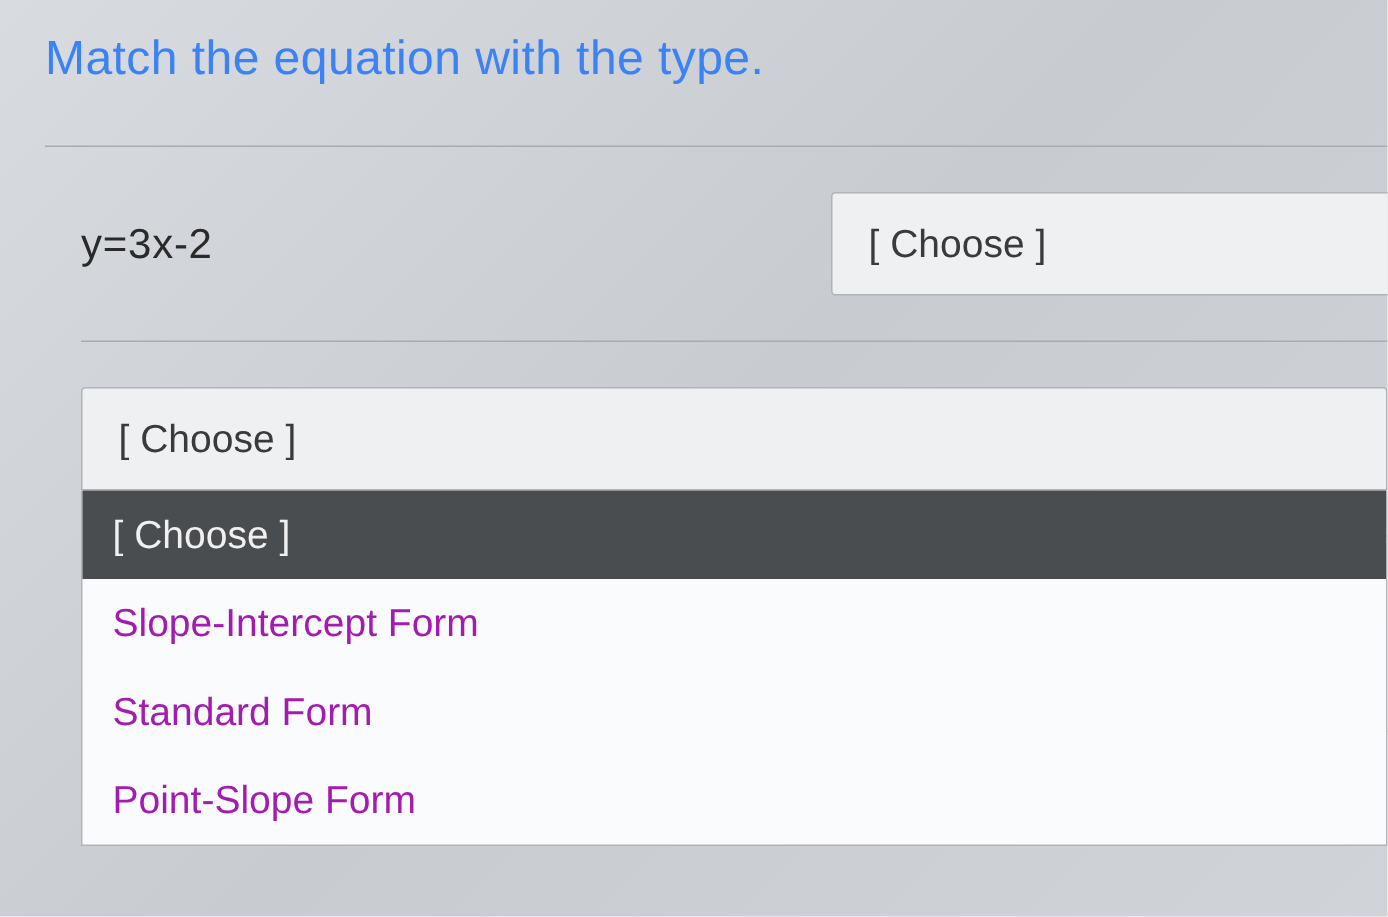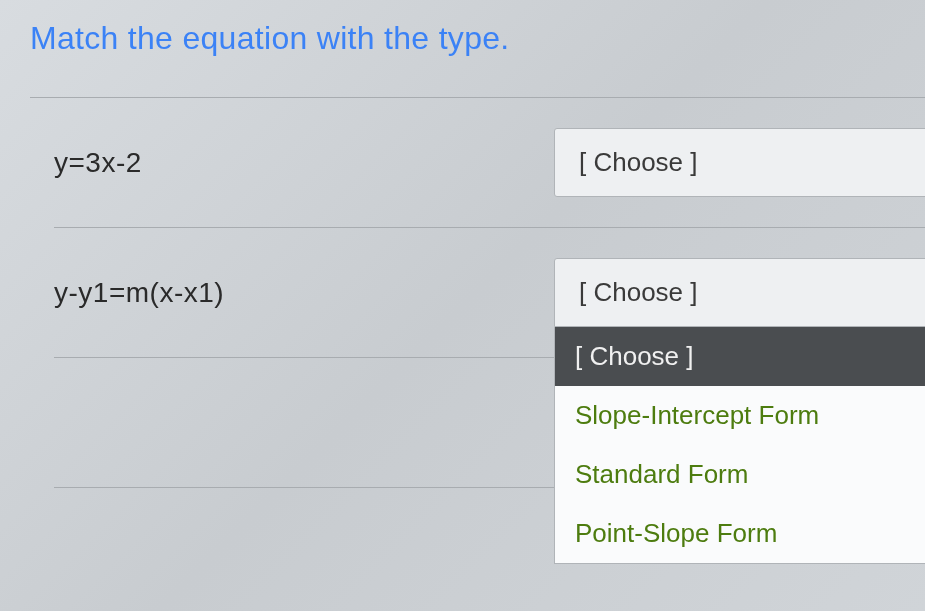--- a/index.html
+++ b/index.html
@@ -75,21 +75,21 @@
       left: 0;
       right: 0;
       background: #fafbfc;
       border: 1px solid #b0b4b8;
       border-top: none;
       z-index: 10;
     }
     .dropdown-option {
       padding: 10px 20px;
       font-size: 26px;
-      color: #4d7c0f;
+      color: #a21caf;
       cursor: pointer;
       line-height: 1.5;
     }
     .dropdown-option.highlighted {
       background: #4a4d50;
       color: #f0f0f0;
     }
     .row-3 {
       border-bottom: 1px solid #a8acb0;
       min-height: 130px;
@@ -106,21 +106,20 @@
 <div class="question-container">
 
   <div class="match-row">
     <div class="equation-cell">y=3x-2</div>
     <div class="select-cell">
       <div class="dropdown-closed">[ Choose ]</div>
     </div>
   </div>
 
   <div class="match-row">
-    <div class="equation-cell">y-y1=m(x-x1)</div>
     <div class="select-cell">
       <div class="dropdown-open-wrapper">
         <div class="dropdown-trigger">[ Choose ]</div>
         <div class="dropdown-list">
           <div class="dropdown-option highlighted">[ Choose ]</div>
           <div class="dropdown-option">Slope-Intercept Form</div>
           <div class="dropdown-option">Standard Form</div>
           <div class="dropdown-option">Point-Slope Form</div>
         </div>
       </div>

